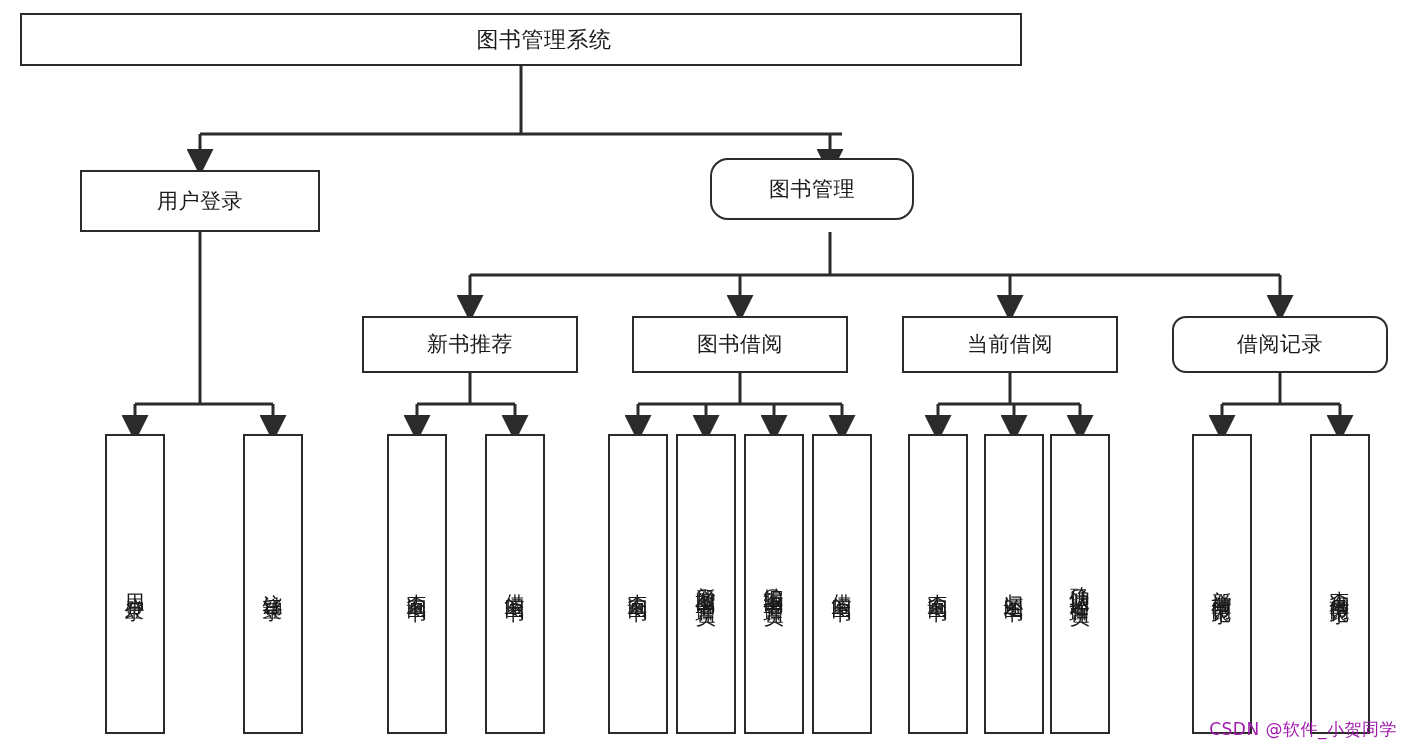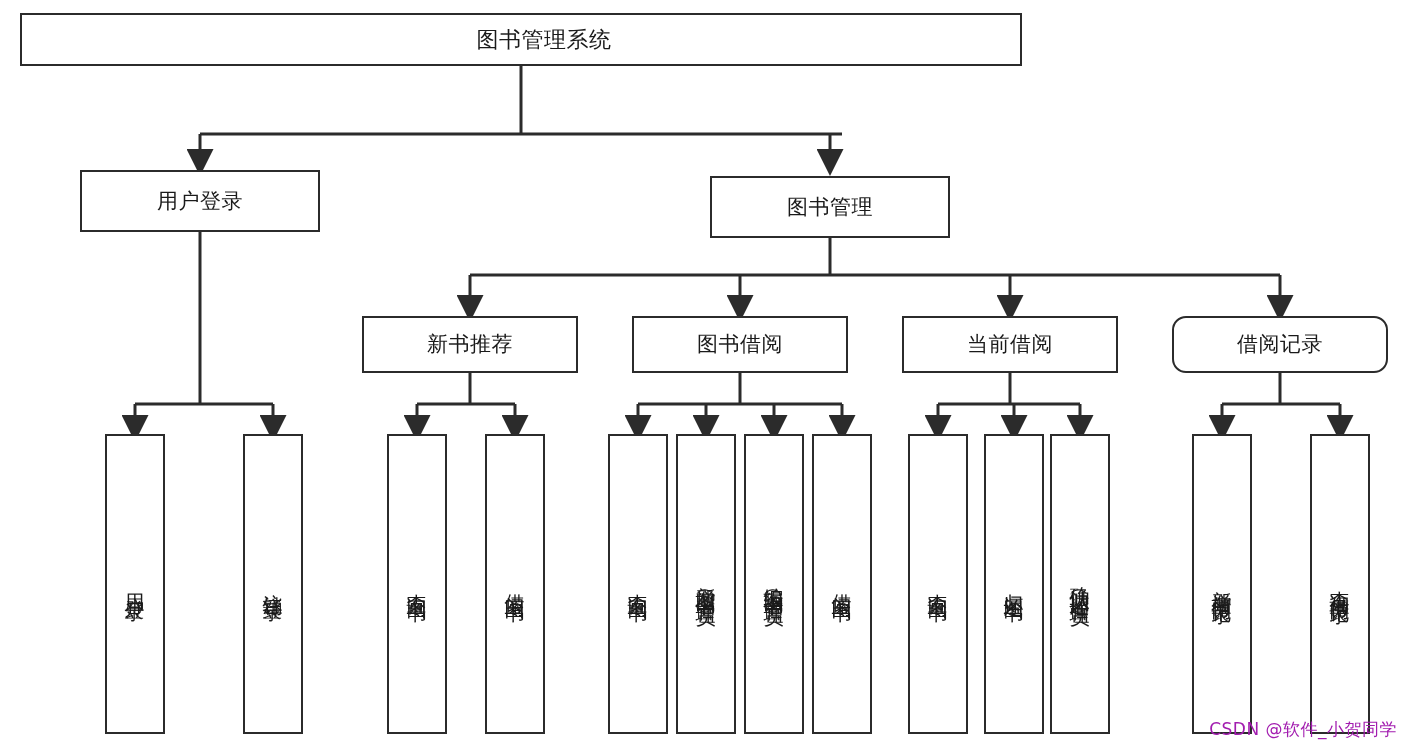--- a/index.html
+++ b/index.html
@@ -99,21 +99,21 @@
     </g>
   </svg>
 
   <div class="node root" style="left:20px;top:13px;width:1002px;height:53px;">
     <span class="label">图书管理系统</span>
   </div>
 
   <div class="node" style="left:80px;top:170px;width:240px;height:62px;">
     <span class="label">用户登录</span>
   </div>
-  <div class="node" style="left:710px;top:176px;width:240px;height:62px;">
+  <div class="node" style="left:710px;top:158px;width:204px;height:62px;border-radius:18px;">
     <span class="label">图书管理</span>
   </div>
 
   <div class="node" style="left:362px;top:316px;width:216px;height:57px;justify-content:center;">
     <span class="label">新书推荐</span>
   </div>
   <div class="node" style="left:632px;top:316px;width:216px;height:57px;">
     <span class="label">图书借阅</span>
   </div>
   <div class="node" style="left:902px;top:316px;width:216px;height:57px;">

